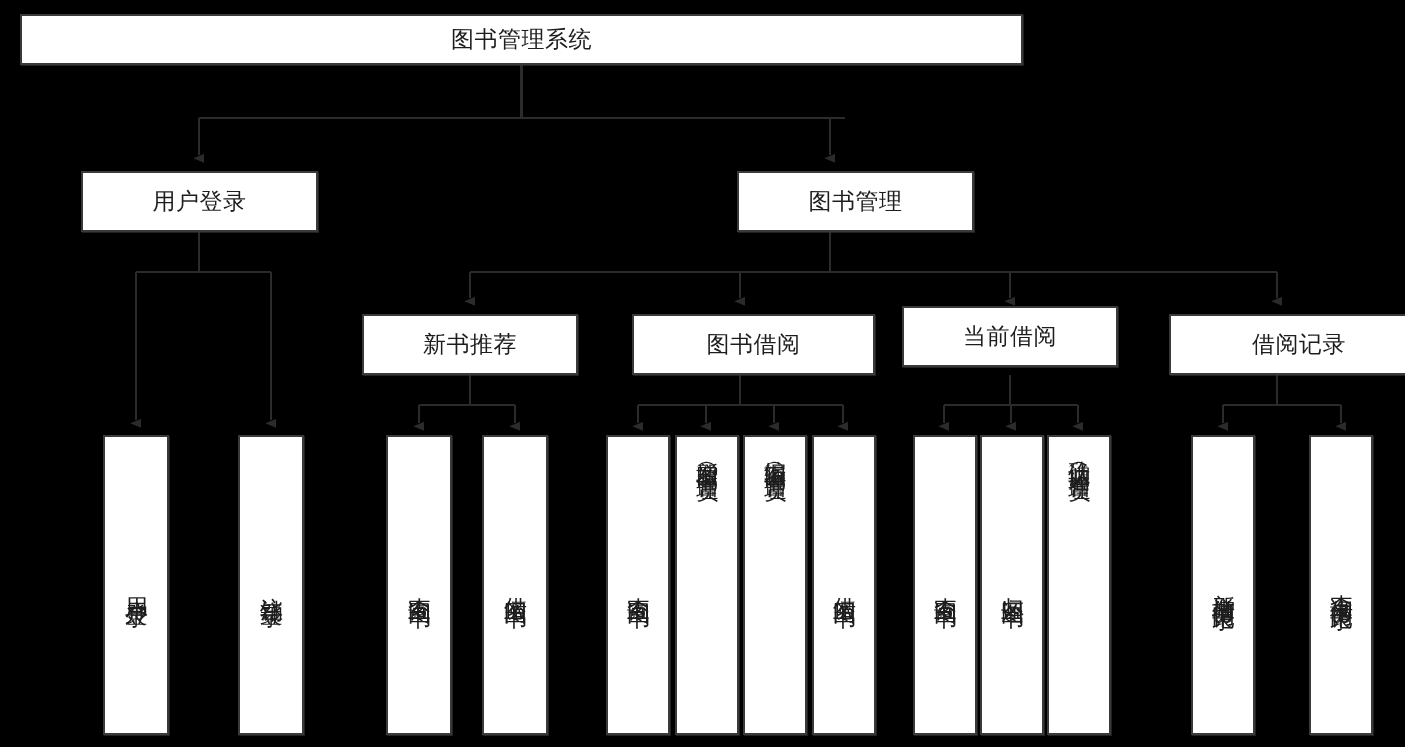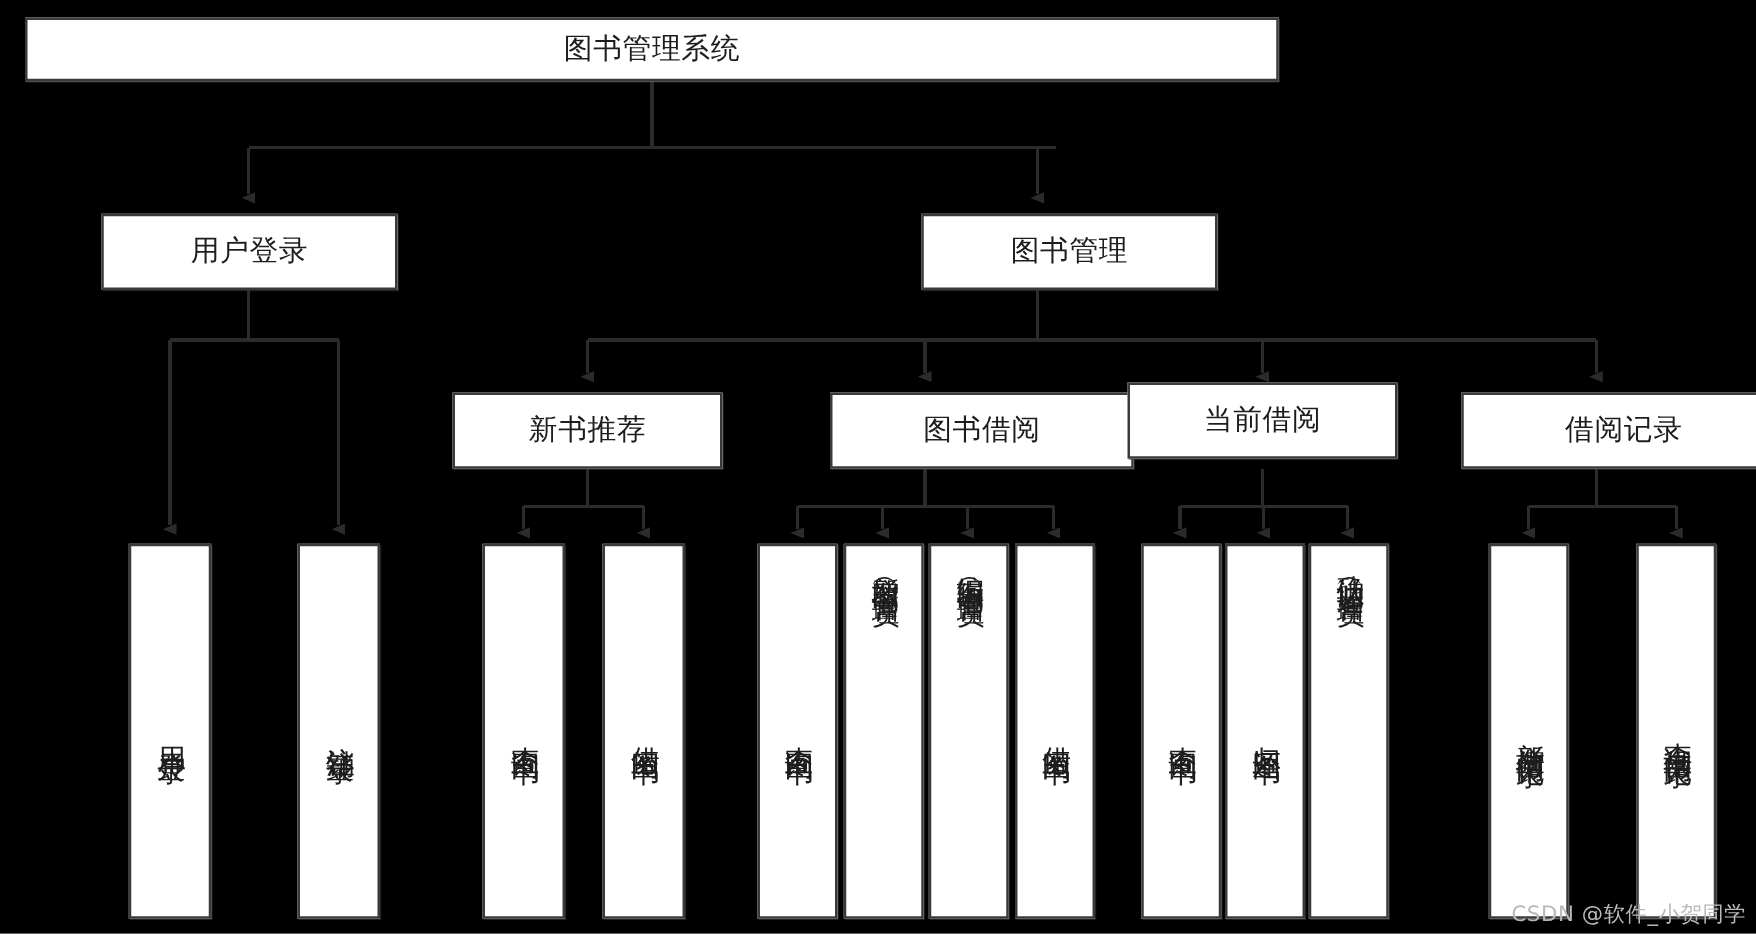--- a/index.html
+++ b/index.html
@@ -148,21 +148,21 @@
   </div>
 
   <div class="node horiz" style="left:711px; top:171px; width:237px; height:61px;margin-left:26px;">
     <span class="lbl">图书管理</span>
   </div>
 
   <div class="node horiz" style="left:362px; top:314px; width:216px; height:61px;">
     <span class="lbl">新书推荐</span>
   </div>
 
-  <div class="node horiz" style="left:664px; top:314px; width:243px; height:61px;">
+  <div class="node horiz" style="left:632px; top:314px; width:243px; height:61px;">
     <span class="lbl">图书借阅</span>
   </div>
 
   <div class="node horiz" style="left:902px; top:306px; width:216px; height:61px;">
     <span class="lbl">当前借阅</span>
   </div>
 
   <div class="node horiz" style="left:1169px; top:314px; width:260px; height:61px;">
     <span class="lbl">借阅记录</span>
   </div>
@@ -212,15 +212,14 @@
   </div>
 
   <div class="node vert mid" style="left:1191px; top:435px; width:64px; height:300px;">
     <span class="lbl">新增借阅记录</span>
   </div>
 
   <div class="node vert mid" style="left:1309px; top:435px; width:64px; height:300px;">
     <span class="lbl">查询借阅记录</span>
   </div>
 
-  <div id="watermark">CSDN @软件_小贺同学</div>
 
 </div>
 
 </body></html>

